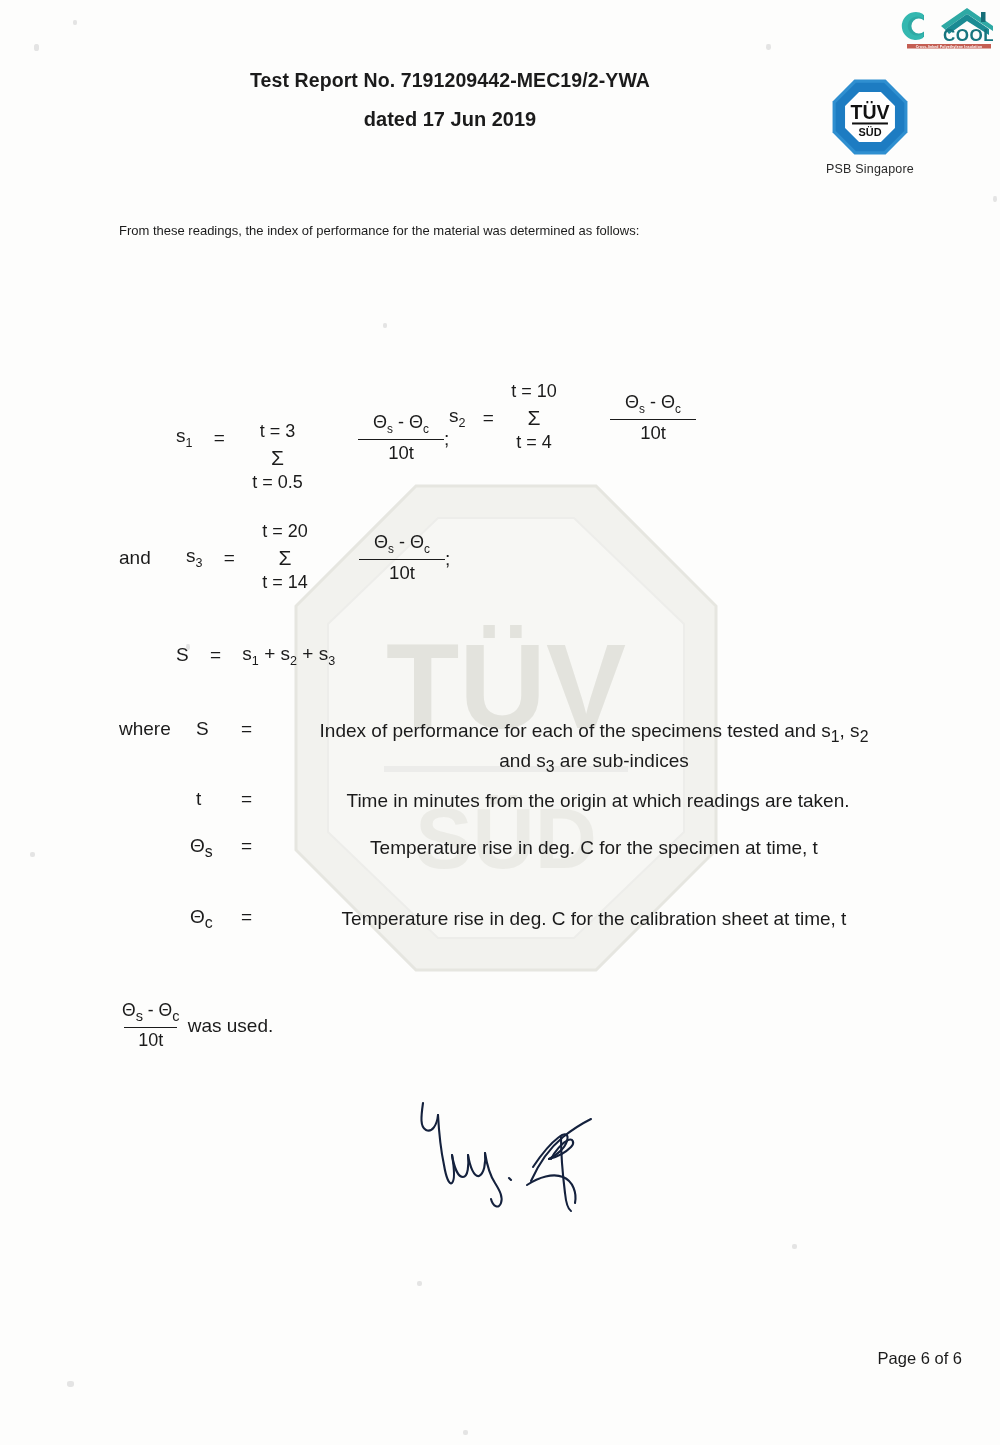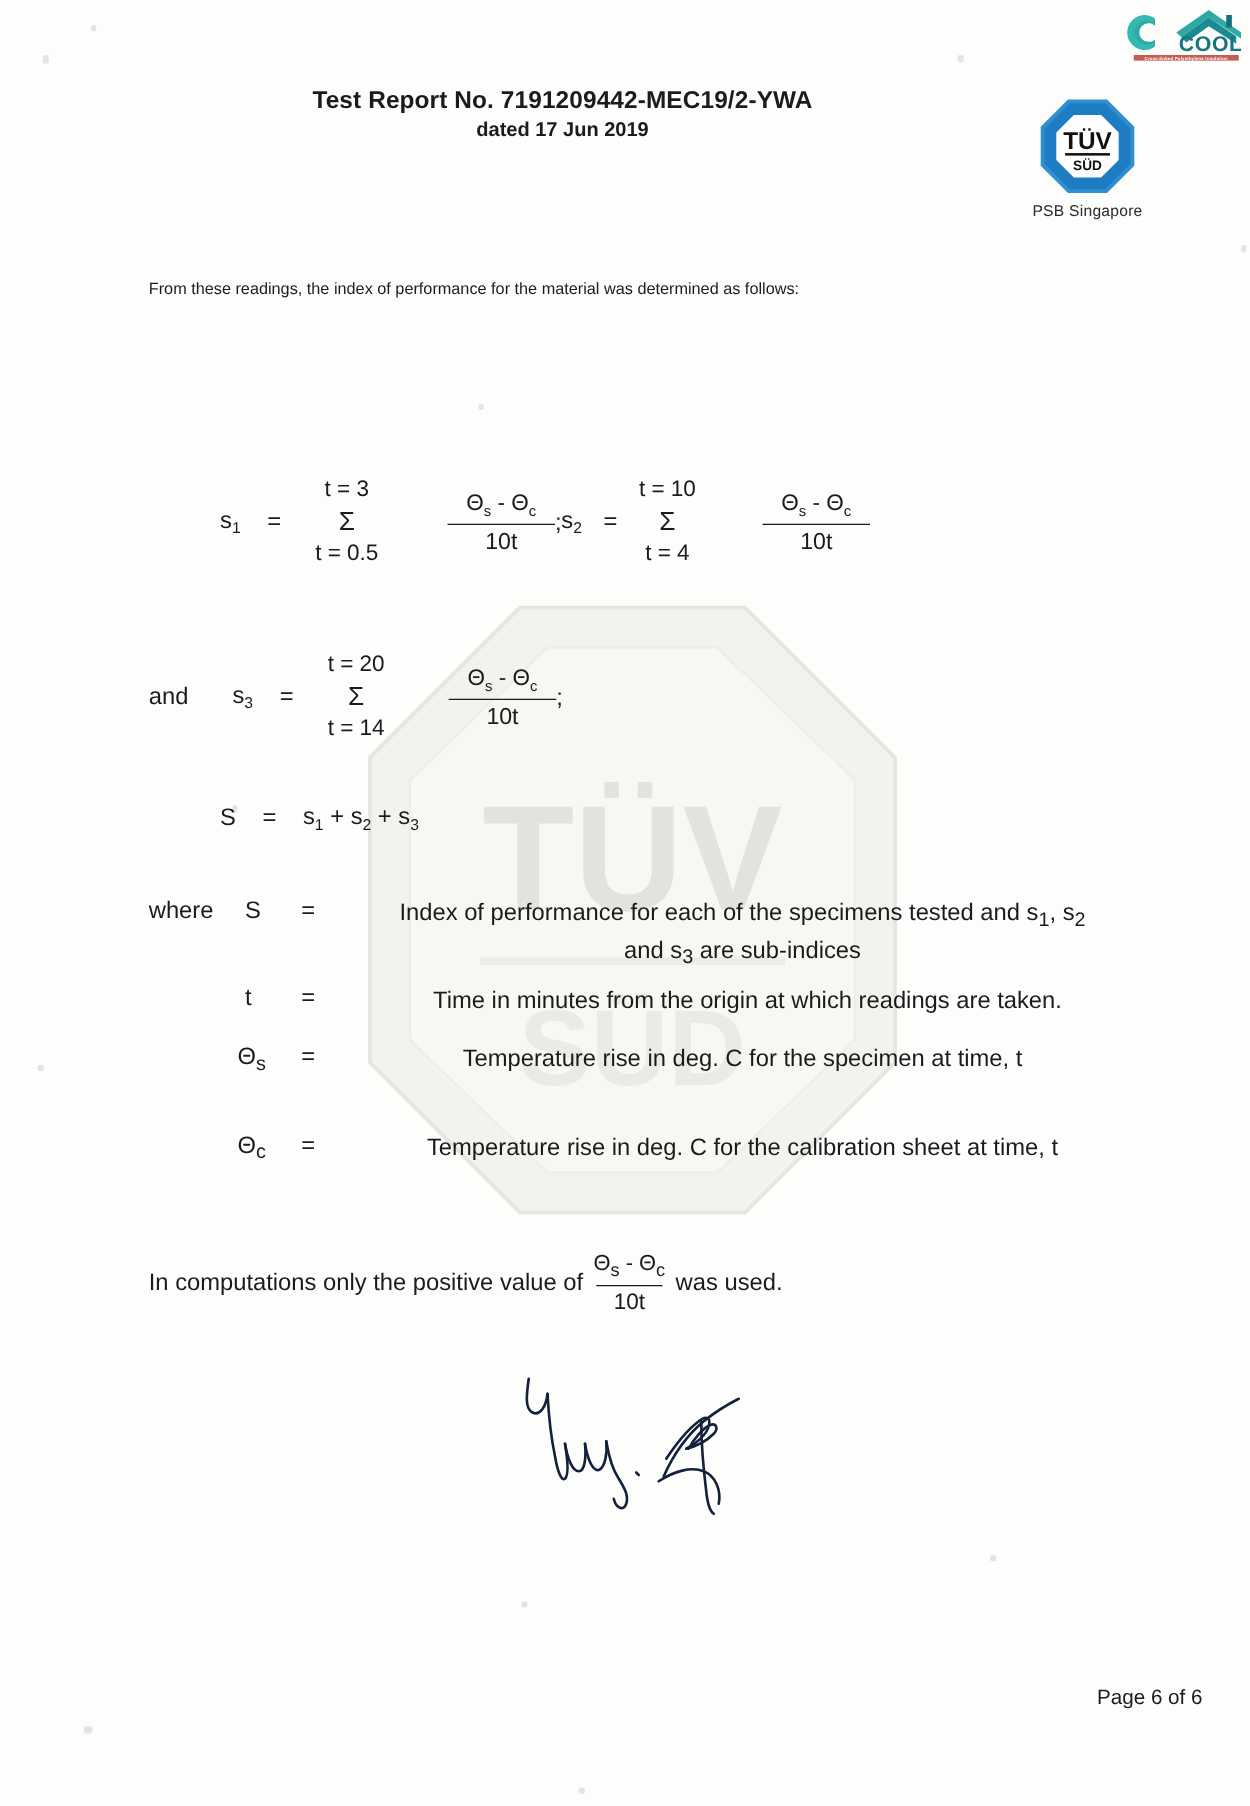--- a/index.html
+++ b/index.html
@@ -72,23 +72,23 @@
     width: 600px;
     text-align: center;
   }
   .report-header .line1 {
     font-size: 19.5px;
     font-weight: bold;
     letter-spacing: .1px;
     white-space: nowrap;
   }
   .report-header .line2 {
-    font-size: 16px;
+    font-size: 20px;
     font-weight: bold;
-    margin-top: 4px;
+    margin-top: 16px;
   }
 
   .intro {
     position: absolute;
     left: 119px;
     top: 222px;
     width: 762px;
     font-size: 13px;
     line-height: 1.45;
     text-align: justify;
@@ -231,21 +231,21 @@
     <div class="line2">dated 17 Jun 2019</div>
   </div>
 
   <div class="intro">From these readings, the index of performance for the material was determined as follows:</div>
 
   <div class="frm" style="left:176px;top:380px;">
     <span class="lbl">
       <span>s</span><sub>1</sub>
     </span>
     <span class="lbl" style="margin:0 16px;">=</span>
-    <span class="sum-group" style="margin-left:6px;">
+    <span class="sum-group" style="margin-left:6px;margin-top:40px;">
       <div class="lim">t = 3</div>
       <div class="sig">Σ</div>
       <div class="lim">t = 0.5</div>
     </span>
     <span class="fraction" style="margin-left:50px;min-width:86px;">
       <div class="num"><span>Θ</span><sub>s</sub> <span>-</span> <span>Θ</span><sub>c</sub></div>
       <div class="bar"></div>
       <div class="den">10t</div>
     </span><span class="lbl" style="position:relative;top:1px;">;</span>
   </div>
@@ -319,21 +319,20 @@
     <span class="txt" style="left:299px;width:590px;">Temperature rise in deg. C for the specimen at time, t</span>
   </div>
 
   <div class="defrow" style="left:0;top:906px;">
     <span class="sym" style="left:190px;"><span>Θ</span><sub>c</sub></span>
     <span class="eqs" style="left:241px;">=</span>
     <span class="txt" style="left:299px;width:590px;">Temperature rise in deg. C for the calibration sheet at time, t</span>
   </div>
 
   <div class="closing">
-    <span>In computations only the positive value of</span>
     <span class="inlinefrac">
       <div class="num"><span>Θ</span><sub>s</sub> <span>-</span> <span>Θ</span><sub>c</sub></div>
       <div class="bar"></div>
       <div class="den">10t</div>
     </span>
     <span>was used.</span>
   </div>
 
   <div class="signature">
     <svg viewBox="0 0 220 130" xmlns="http://www.w3.org/2000/svg">

